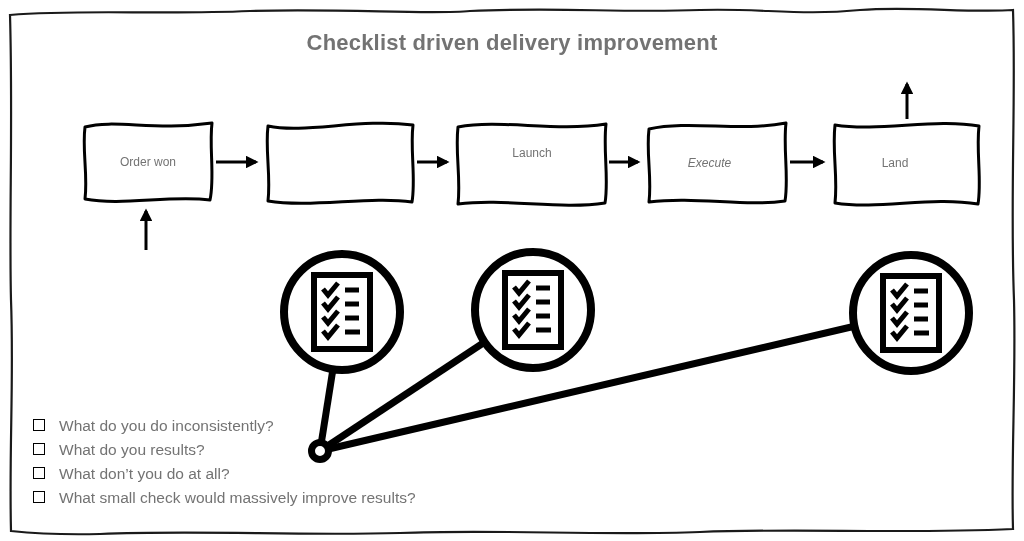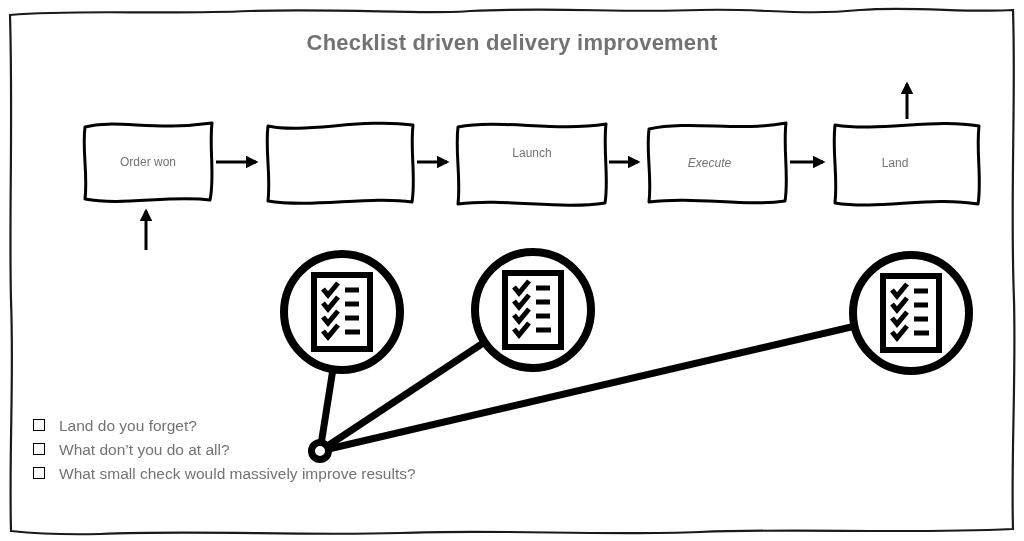--- a/index.html
+++ b/index.html
@@ -135,21 +135,25 @@
   <div class="title">Checklist driven delivery improvement</div>
 
   <div class="stage-label" style="left:84px; top:124px; width:128px; height:76px;">Order won</div>
   <div class="stage-label" style="left:458px; top:125px; width:148px; height:55px;">Launch</div>
   <div class="stage-label" style="left:649px; top:124px; width:121px; height:77px;font-style:italic;">Execute</div>
   <div class="stage-label" style="left:835px; top:124px; width:120px; height:78px;">Land</div>
 
   <ul class="questions">
     <li>
       <span class="qbox"></span>
-      <span>Land do you forget?</span>
+      <span>What do you do inconsistently?</span>
+    </li>
+    <li>
+      <span class="qbox"></span>
+      <span>What do you results?</span>
     </li>
     <li>
       <span class="qbox"></span>
       <span>What don’t you do at all?</span>
     </li>
     <li>
       <span class="qbox"></span>
       <span>What small check would massively improve results?</span>
     </li>
   </ul>

